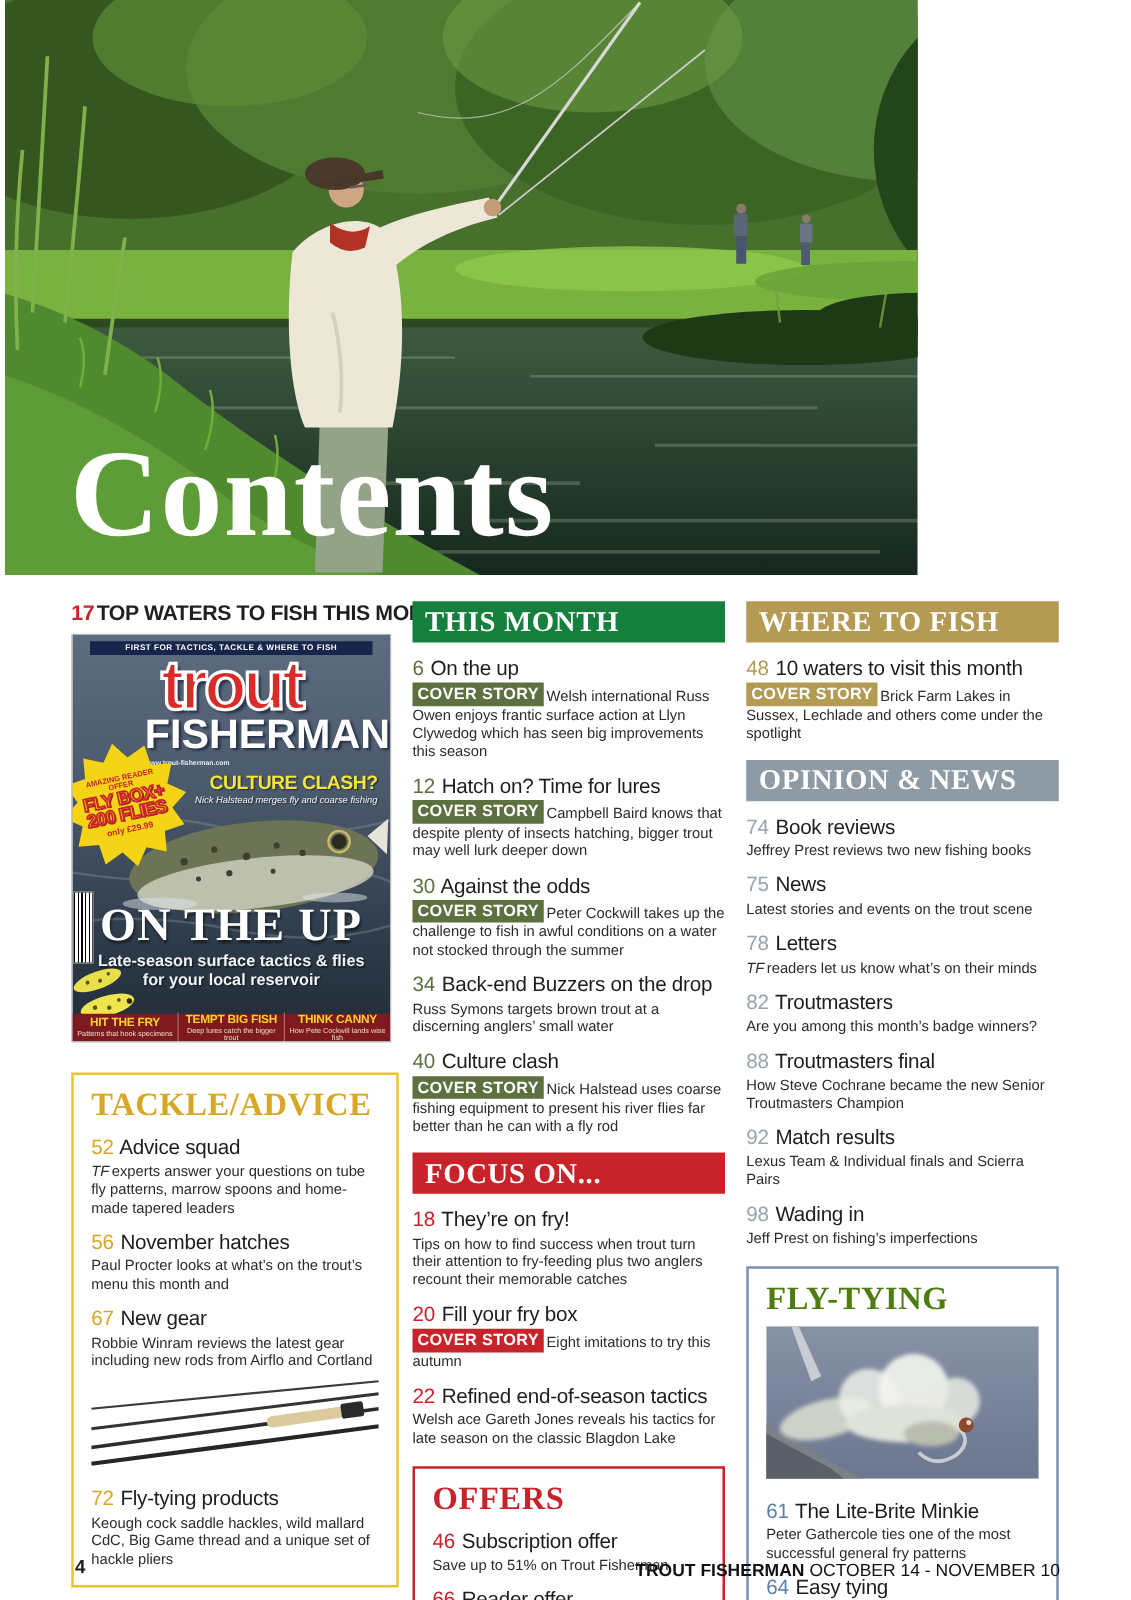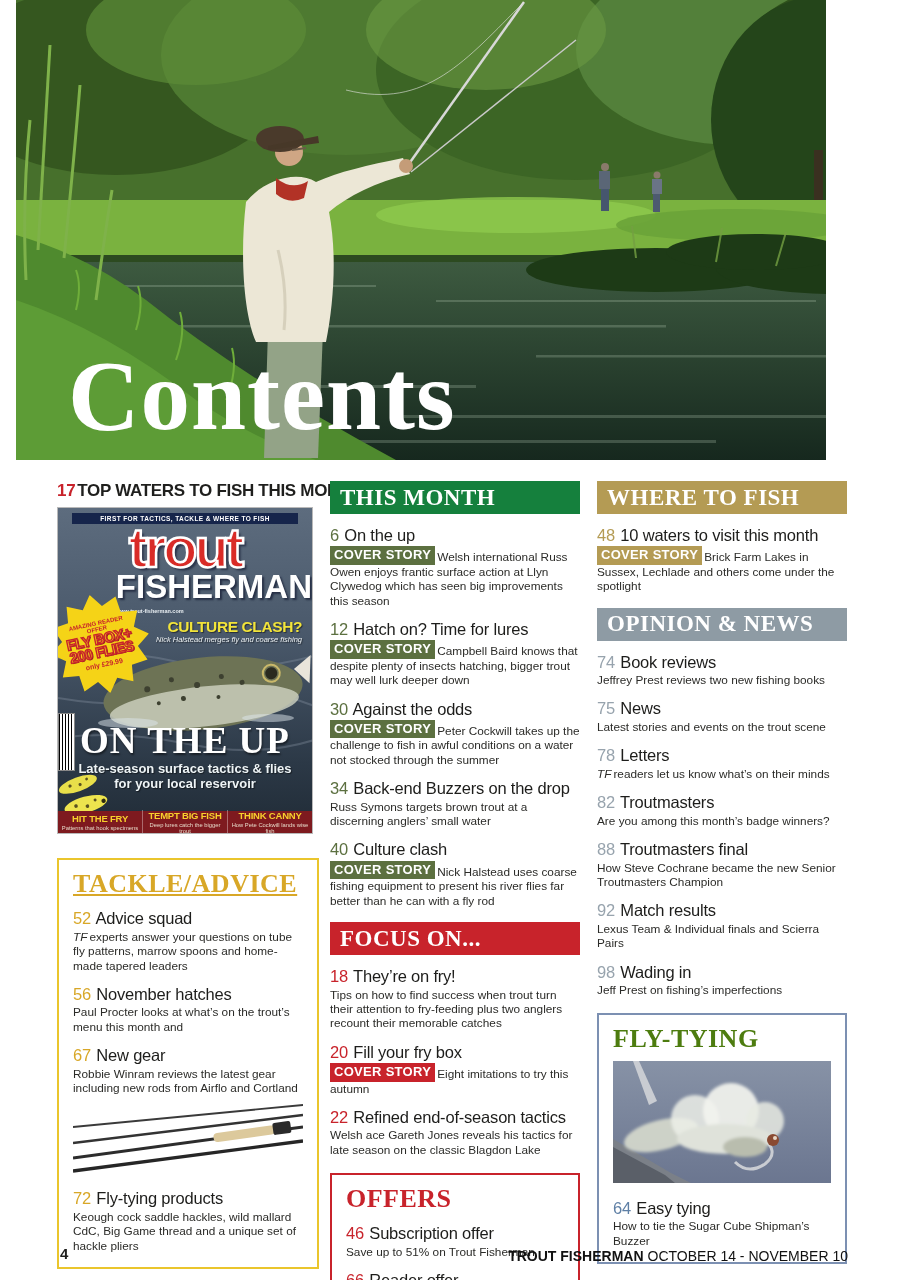--- a/index.html
+++ b/index.html
@@ -1,19 +1,19 @@
 <!DOCTYPE html>
 <html><head>
 <meta charset="utf-8">
 <style>
   html,body{margin:0;padding:0;}
   body{width:905px;height:1280px;background:#ffffff;position:relative;overflow:hidden;
        font-family:"Liberation Sans",sans-serif;color:#1f1f1d;}
   
-  .hero{position:absolute;left:16px;top:0;width:810px;height:460px;overflow:hidden;}
+  .hero{position:absolute;left:4px;top:0;width:730px;height:460px;overflow:hidden;}
   .hero svg{display:block;}
   .hero-title{position:absolute;left:52px;top:346px;font-family:"Liberation Serif",serif;
       font-weight:700;font-size:99px;line-height:1;color:#ffffff;letter-spacing:1px;}
   
   .col{position:absolute;top:481px;}
   .col-left{left:57px;width:262px;}
   .col-mid{left:330px;width:250px;}
   .col-right{left:597px;width:250px;}
   
   .banner{font-size:17px;font-weight:700;letter-spacing:-0.3px;white-space:nowrap;}
@@ -251,21 +251,21 @@
         <div class="strip-sub">Deep lures catch the bigger trout</div>
       </div>
       <div class="strip-cell">
         <div class="strip-title">THINK CANNY</div>
         <div class="strip-sub">How Pete Cockwill lands wise fish</div>
       </div>
     </div>
   </div>
 
   <div class="box tackle-box" style="border-color:#eac52c;">
-    <div class="box-heading" style="color:#d8a727;text-decoration:underline;">TACKLE/ADVICE</div>
+    <div class="box-heading" style="color:#d8a727;">TACKLE/ADVICE</div>
     <div>
         <div class="toc-item">
           <div class="toc-title"><span class="toc-num" style="color:#d8a727">52</span> Advice squad</div>
           <div class="toc-desc"><i>TF</i>experts answer your questions on tube fly patterns, marrow spoons and home-made tapered leaders</div>
         </div>
         <div class="toc-item">
           <div class="toc-title"><span class="toc-num" style="color:#d8a727">56</span> November hatches</div>
           <div class="toc-desc">Paul Procter looks at what’s on the trout’s menu this month and</div>
         </div>
         <div class="toc-item">
@@ -413,20 +413,24 @@
         <circle cx="118" cy="50" r="28" fill="#f2f3ee" opacity=".92"></circle>
         <circle cx="152" cy="60" r="19" fill="#e8eae2" opacity=".85"></circle>
         <ellipse cx="112" cy="78" rx="48" ry="15" fill="#dfe2da"></ellipse>
         <ellipse cx="132" cy="86" rx="22" ry="10" fill="#b9bdae"></ellipse>
       </g>
       <circle cx="160" cy="79" r="6" fill="#8a4a32"></circle>
       <circle cx="162" cy="77" r="2" fill="#e8d8c8"></circle>
     </svg>
     <div>
         <div class="toc-item">
+          <div class="toc-title"><span class="toc-num" style="color:#5e7fa5">61</span> The Lite-Brite Minkie</div>
+          <div class="toc-desc">Peter Gathercole ties one of the most successful general fry patterns</div>
+        </div>
+        <div class="toc-item">
           <div class="toc-title"><span class="toc-num" style="color:#5e7fa5">64</span> Easy tying</div>
           <div class="toc-desc">How to tie the Sugar Cube Shipman’s Buzzer</div>
         </div>
       </div>
   </div>
 </div>
 
 <div class="footer-page">4</div>
 <div class="footer-right">
   <b>TROUT FISHERMAN</b><span>OCTOBER 14 - NOVEMBER 10</span>

